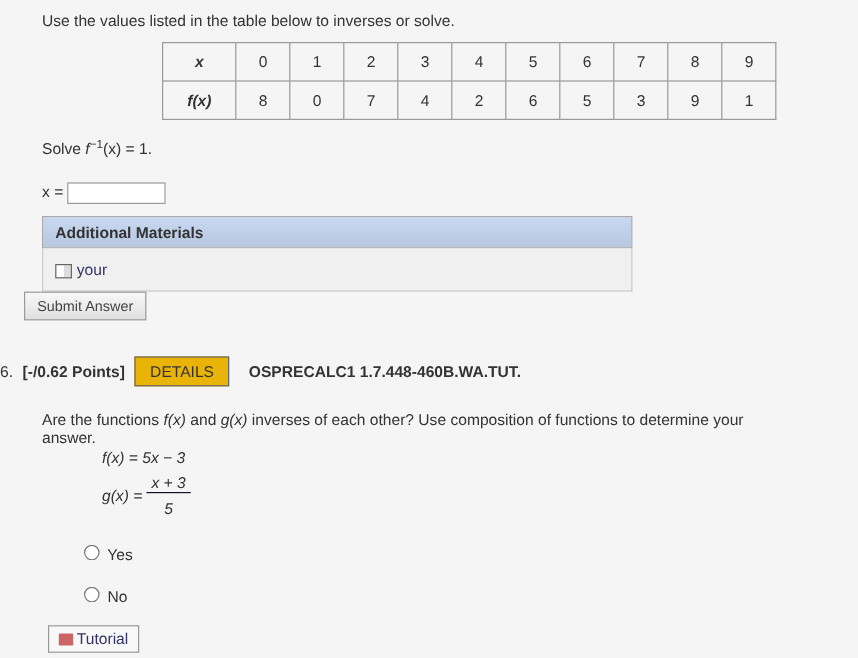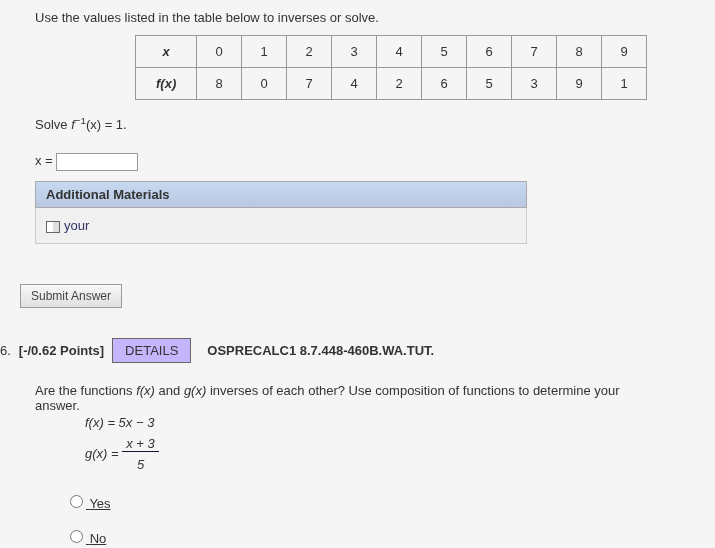--- a/index.html
+++ b/index.html
@@ -76,37 +76,36 @@
   }
   .btn {
     background: linear-gradient(#f8f8f8, #e0e0e0);
     border: 1px solid #999;
     padding: 4px 10px;
     font-size: 12px;
     color: #444;
     cursor: pointer;
   }
   .submit-row {
-    margin-top: 40px;
     margin-left: -15px;
   }
   .q-header {
     display: flex;
     align-items: center;
     gap: 8px;
     margin-top: 25px;
     padding: 5px 0;
   }
   .points {
     font-weight: bold;
   }
   .link-box {
     border: 1px solid #666;
     padding: 4px 12px;
-    background: #c4b5fd;
+    background: #eab308;
     color: #333;
     cursor: pointer;
   }
   .assignment-ref {
     font-weight: bold;
     margin-left: 8px;
   }
   .q-body {
     padding: 15px 20px;
   }
@@ -127,21 +126,20 @@
   }
   .frac .den {
     padding: 0 4px;
   }
   .radio-group {
     margin: 10px 0 15px 30px;
   }
   .radio-group label {
     display: block;
     margin: 16px 0;
-    text-decoration: underline;
   }
   .tutorial-box {
     border: 1px solid #999;
     background: #f8f8f8;
     padding: 3px 8px;
     display: inline-block;
     color: #336;
     margin-left: 5px;
     cursor: pointer;
   }
@@ -209,21 +207,21 @@
   </div>
 
   <div class="submit-row">
     <button class="btn">Submit Answer</button>
   </div>
 
   <div class="q-header" style="margin-left:-35px; padding-left:0;">
     <span>6.</span>
     <span class="points">[-/0.62 Points]</span>
     <span class="link-box">DETAILS</span>
-    <span class="assignment-ref">OSPRECALC1 8.7.448-460B.WA.TUT.</span>
+    <span class="assignment-ref">OSPRECALC1 1.7.448-460B.WA.TUT.</span>
   </div>
 
   <div class="q-body" style="padding-left:0;">
     <div>
       <span>Are the functions </span><i><span>f(x)</span></i><span> and </span><i><span>g(x)</span></i><span> inverses of each other? Use composition of functions to determine your answer.</span>
     </div>
     <div class="formula">f(x) = 5x − 3</div>
     <div class="formula">
       <span>g(x) = </span><span class="frac"><span class="num">x + 3</span><br><span class="den">5</span></span>
     </div>

